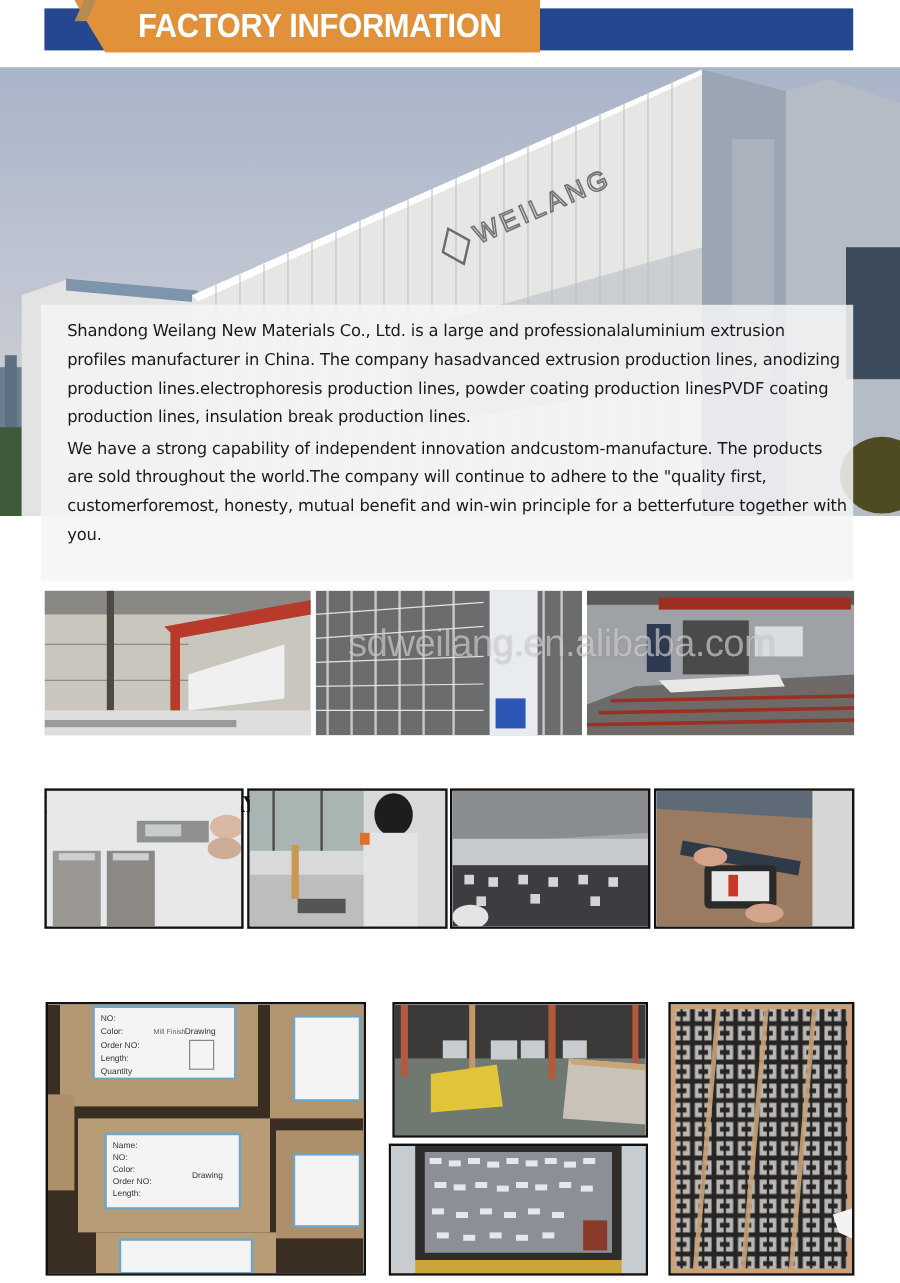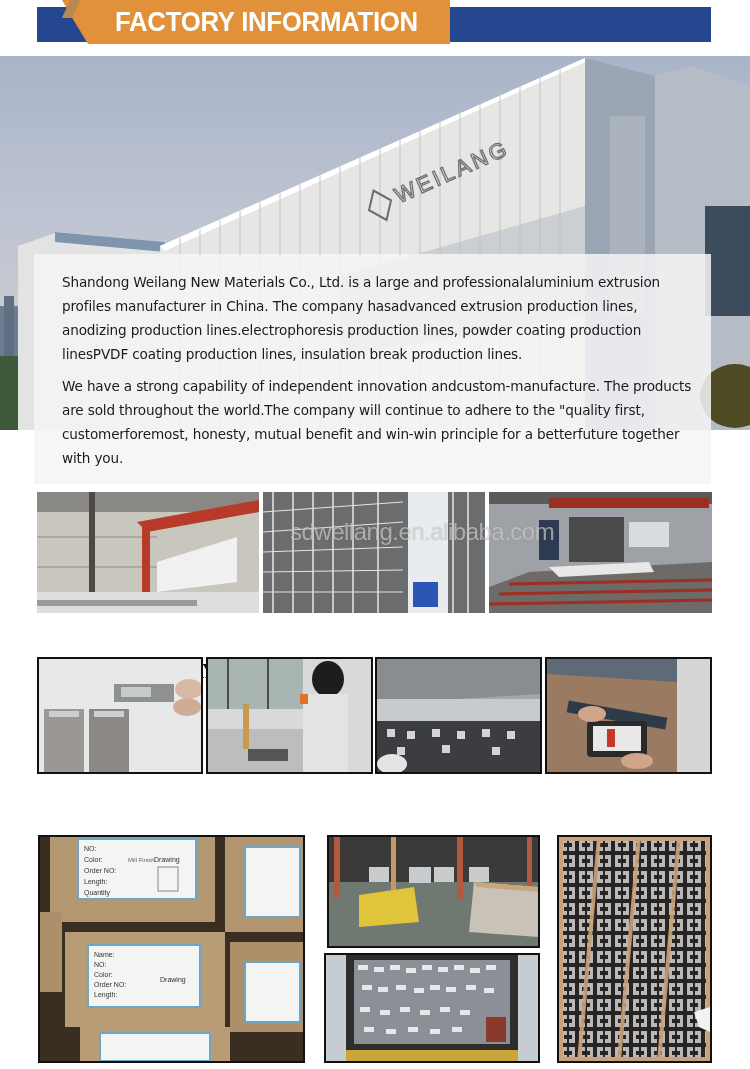--- a/index.html
+++ b/index.html
@@ -20,27 +20,27 @@
   .hero { position: absolute; left: 0; top: 56px; width: 750px; height: 374px; overflow: hidden;
     background: linear-gradient(180deg, #a9b4c9 0%, #bcc3d1 40%, #c9cbd1 70%, #d6d5d3 100%); }
   .hero svg { position: absolute; left: 0; top: 0; }
 
   
   .intro-panel { position: absolute; left: 34px; top: 254px; width: 677px; height: 230px;
     background: rgba(244, 244, 244, 0.86); }
   .intro-text { position: absolute; left: 54px; top: 262px; width: 655px;
     font-family: "DejaVu Sans", sans-serif; font-size: 13.6px; line-height: 24px; color: #1a1a1a;
     letter-spacing: -0.15px; }
-  .intro-text p { margin: 8px; }
+  .intro-text p { margin: 2px; }
   .intro-bottom-bg { position: absolute; left: 0; top: 430px; width: 750px; height: 58px; background: #ffffff; }
 
   
   .strip { position: absolute; top: 492px; height: 121px; overflow: hidden; }
   .watermark { position: absolute; left: 290px; top: 518px; font-family: "Liberation Sans", sans-serif;
-    font-size: 24px; color: rgba(255,255,255,0.55); letter-spacing: -0.5px; white-space: nowrap;
+    font-size: 32px; color: rgba(255,255,255,0.55); letter-spacing: -0.5px; white-space: nowrap;
     text-shadow: 0 0 1px rgba(0,0,0,0.35); }
 
   .section-heading { position: absolute; font-family: Liberation Serif, serif; font-weight: bold;
     color: #111111; font-size: 20px; letter-spacing: -0.6px; margin-top: 34px; }
 
   .framed { position: absolute; border: 2px solid #111111; overflow: hidden; }
 </style>
 </head>
 <body>
 

